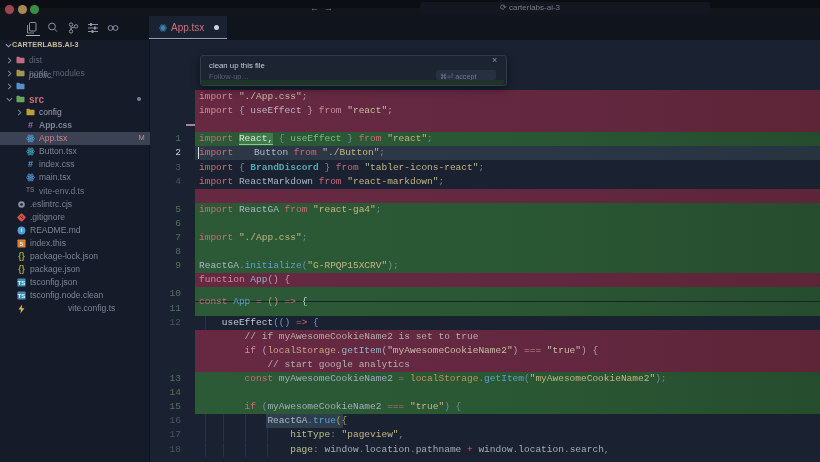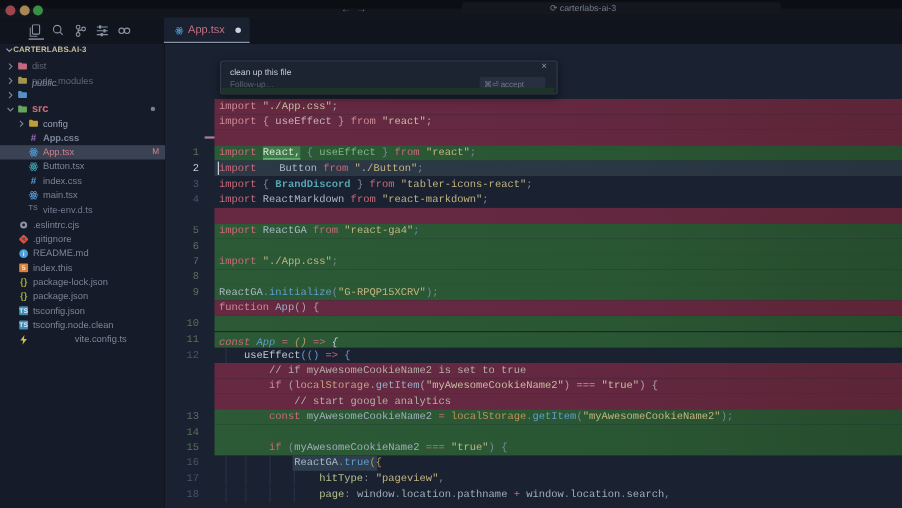--- a/index.html
+++ b/index.html
@@ -36,21 +36,21 @@
 <div class="abs gut" style="top:245.1px;color:#56705e;">8</div>
 <div class="abs" style="left:195px;top:259.2px;width:625px;height:14.1px;background:linear-gradient(90deg,#2c5a36 0%,#2a5733 55%,#264c2e 100%);"></div>
 <div class="abs gut" style="top:259.2px;color:#56705e;">9</div>
 <div class="abs code" style="left:199px;top:259.2px;"><span style="color:#acb8c6;">ReactGA</span><span style="color:#7b899c;">.</span><span style="color:#5f9fcc;">initialize</span><span style="color:#7b899c;">(</span><span style="color:#c3b580;">"G-RPQP15XCRV"</span><span style="color:#7b899c;">)</span><span style="color:#7b899c;">;</span></div>
 <div class="abs" style="left:195px;top:273.3px;width:625px;height:14.1px;background:linear-gradient(90deg,#672942 0%,#632840 55%,#5d2537 100%);"></div>
 <div class="abs code" style="left:199px;top:273.3px;"><span style="color:#cc8b99;">function</span><span style="color:#97b0c8;"> App</span><span style="color:#b0a2ab;">() {</span></div>
 <div class="abs" style="left:195px;top:287.4px;width:625px;height:14.1px;background:linear-gradient(90deg,#2c5a36 0%,#2a5733 55%,#264c2e 100%);"></div>
 <div class="abs gut" style="top:287.4px;color:#56705e;">10</div>
 <div class="abs" style="left:195px;top:301.5px;width:625px;height:14.1px;background:linear-gradient(90deg,#2c5a36 0%,#2a5733 55%,#264c2e 100%);"></div>
 <div class="abs gut" style="top:301.5px;color:#56705e;">11</div>
-<div class="abs code" style="left:199px;top:305px;font-style:italic;"><span style="color:#ca6a7a;">const</span><span style="color:#5f9fcc;"> App </span><span style="color:#ca6a7a;">=</span><span style="color:#a2adbb;"> </span><span style="color:#b89d61;">()</span><span style="color:#ca6a7a;"> =&gt;</span><span style="color:#bfc9d4;"> {</span></div>
+<div class="abs code" style="left:199px;top:295px;"><span style="color:#ca6a7a;">const</span><span style="color:#5f9fcc;"> App </span><span style="color:#ca6a7a;">=</span><span style="color:#a2adbb;"> </span><span style="color:#b89d61;">()</span><span style="color:#ca6a7a;"> =&gt;</span><span style="color:#bfc9d4;"> {</span></div>
 <div class="abs gut" style="top:315.6px;color:#49536a;">12</div>
 <div class="abs code" style="left:199px;top:315.6px;"><span style="color:#a2adbb;">    </span><span style="color:#bfc9d4;">useEffect</span><span style="color:#5f9fcc;">(()</span><span style="color:#ca6a7a;"> =&gt;</span><span style="color:#5f9fcc;"> {</span></div>
 <div class="abs" style="left:195px;top:329.7px;width:625px;height:14.1px;background:linear-gradient(90deg,#672942 0%,#632840 55%,#5d2537 100%);"></div>
 <div class="abs code" style="left:199px;top:329.7px;"><span style="color:#b4afa9;">        // if myAwesomeCookieName2 is set to true</span></div>
 <div class="abs" style="left:195px;top:343.8px;width:625px;height:14.1px;background:linear-gradient(90deg,#672942 0%,#632840 55%,#5d2537 100%);"></div>
 <div class="abs code" style="left:199px;top:343.8px;"><span style="color:#c2b5bc;">        </span><span style="color:#cc8b99;">if</span><span style="color:#b0a2ab;"> (</span><span style="color:#c6a183;">localStorage</span><span style="color:#b0a2ab;">.</span><span style="color:#97b0c8;">getItem</span><span style="color:#b0a2ab;">(</span><span style="color:#c9bfa3;">"myAwesomeCookieName2"</span><span style="color:#b0a2ab;">) </span><span style="color:#cc8b99;">===</span><span style="color:#c2b5bc;"> </span><span style="color:#c9bfa3;">"true"</span><span style="color:#b0a2ab;">) {</span></div>
 <div class="abs" style="left:195px;top:357.9px;width:625px;height:14.1px;background:linear-gradient(90deg,#672942 0%,#632840 55%,#5d2537 100%);"></div>
 <div class="abs code" style="left:199px;top:357.9px;"><span style="color:#b4afa9;">            // start google analytics</span></div>
 <div class="abs" style="left:195px;top:372.0px;width:625px;height:14.1px;background:linear-gradient(90deg,#2c5a36 0%,#2a5733 55%,#264c2e 100%);"></div>
 <div class="abs gut" style="top:372.0px;color:#56705e;">13</div>

